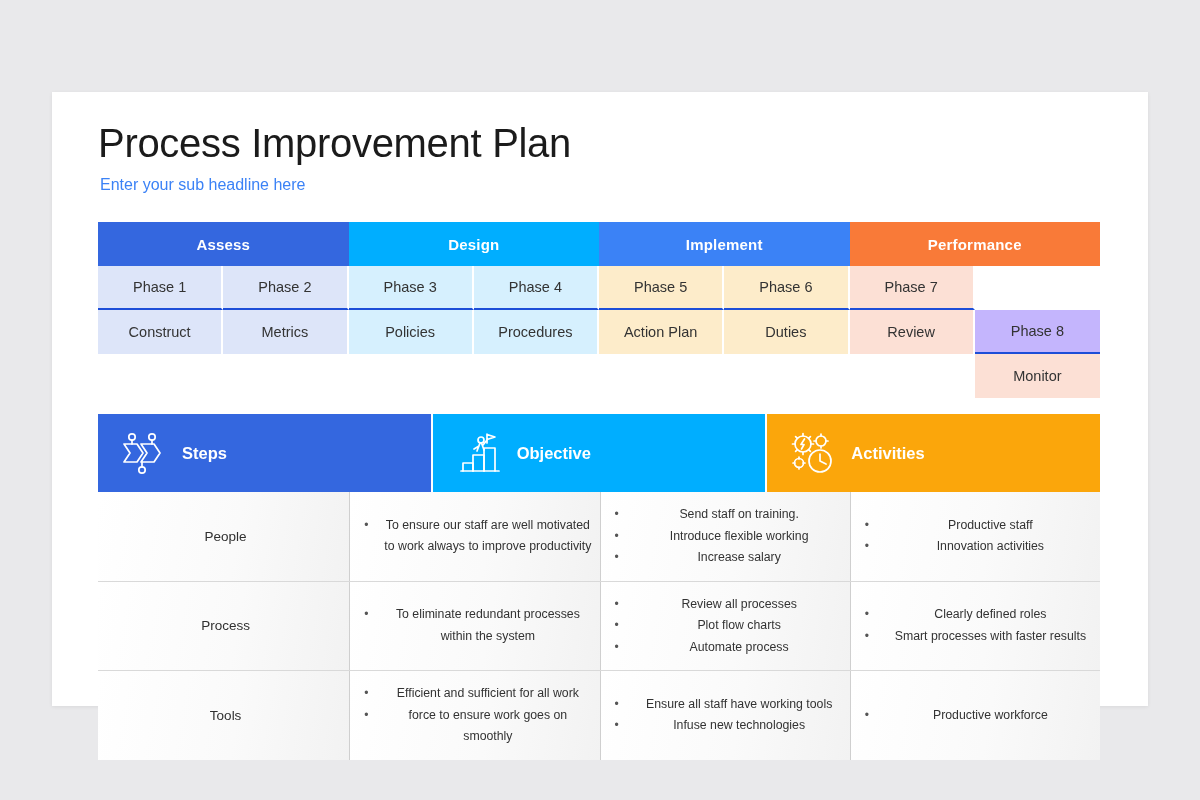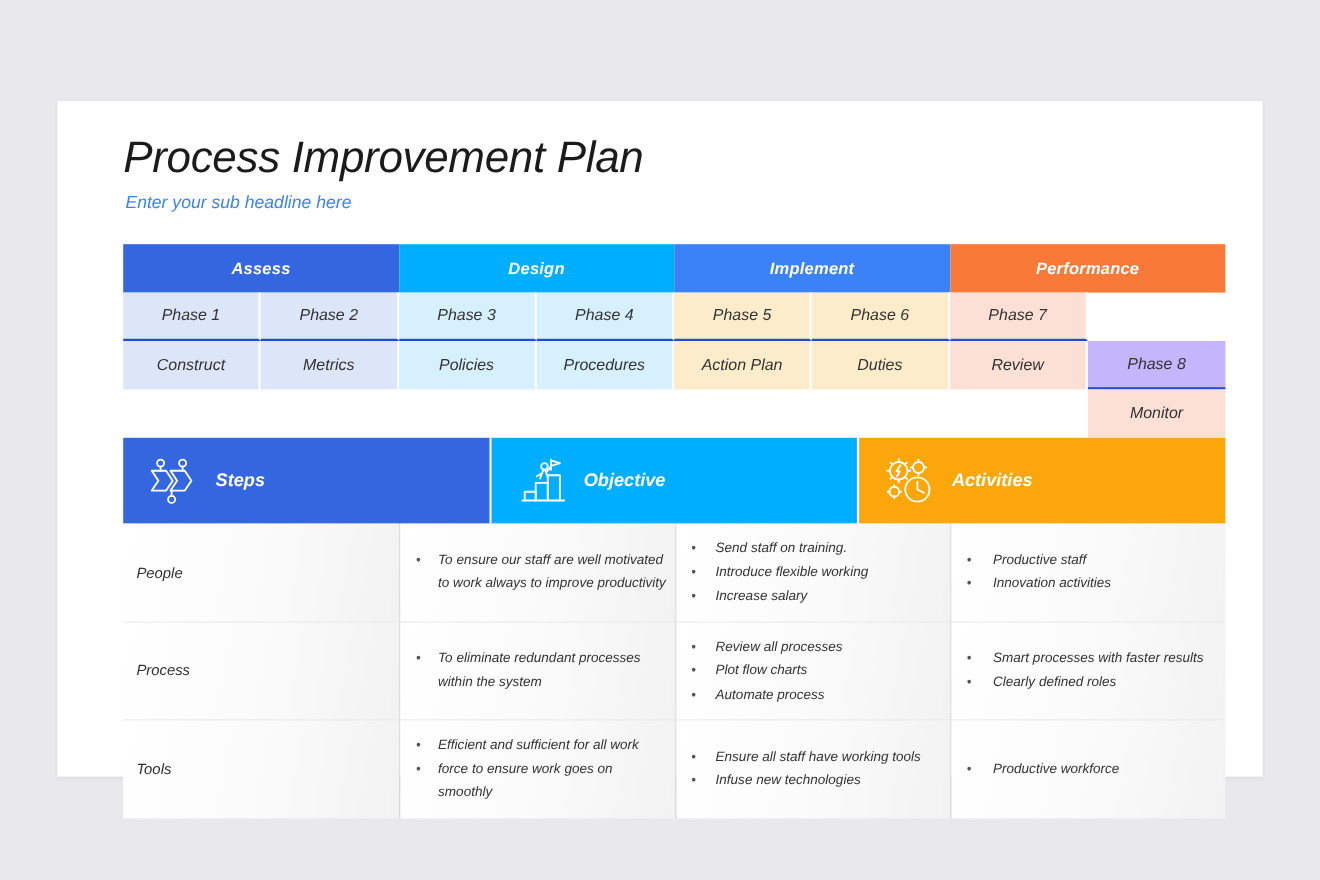--- a/index.html
+++ b/index.html
@@ -9,21 +9,21 @@
     font-family: "Liberation Sans", sans-serif;
     overflow: hidden;
   }
   #slide {
     position: absolute;
     left: 52px; top: 92px;
     width: 1096px; height: 614px;
     background: #ffffff;
     box-shadow: 0 1px 4px rgba(0,0,0,0.07);
   }
-  #inner { position: absolute; left: 60px; top: 30px; width: 1004px; font-style: italic; }
+  #inner { position: absolute; left: 46px; top: 30px; width: 1004px; }
 
   .title {
     font-size: 40px; font-weight: 400; color: #1b1b1b;
     letter-spacing: -0.3px; line-height: 1.05; margin: 0;
   }
   .subtitle {
     font-size: 16px; color: #3b82f6; margin: 12px 0 0 2px; font-weight: 400;
   }
 
   
@@ -37,21 +37,21 @@
   .phase-col { flex: 1 1 0; }
   .phase-cell {
     height: 44px; display: flex; align-items: center; justify-content: center;
     font-size: 14.5px; color: #333333; box-sizing: border-box;
     border-right: 2px solid #ffffff; border-bottom: 2px solid #1d4ed8;
   }
   .phase-group:last-child .phase-col:last-child .phase-cell { border-right: none; }
   .phase-cell.last { border-bottom: none; }
 
   
-  .main-table { width: 1002px; }
+  .main-table { margin-top: 16px; width: 1002px; text-align: center; }
   .main-head { display: flex; }
   .head-cell {
     flex: 1 1 0; height: 78px; display: flex; align-items: center;
     box-sizing: border-box; border-right: 2px solid #ffffff;
   }
   .head-cell:last-child { border-right: none; }
   .head-icon {
     width: 62px; margin-left: 16px; display: flex;
     align-items: center; justify-content: center; flex: none;
   }
@@ -229,22 +229,22 @@
             </div>
             <div class="cell activities">
               <ul class="bullets">
                 <li>Review all processes</li>
                 <li>Plot flow charts</li>
                 <li>Automate process</li>
               </ul>
             </div>
             <div class="cell outputs">
               <ul class="bullets">
+                <li>Clearly defined roles</li>
                 <li>Smart processes with faster results</li>
-                <li>Clearly defined roles</li>
               </ul>
             </div>
           </div>
           <div class="main-row">
             <div class="cell plain">
               <div class="row-label">Tools</div>
             </div>
             <div class="cell objective">
               <ul class="bullets">
                 <li>Efficient and sufficient for all work</li>

